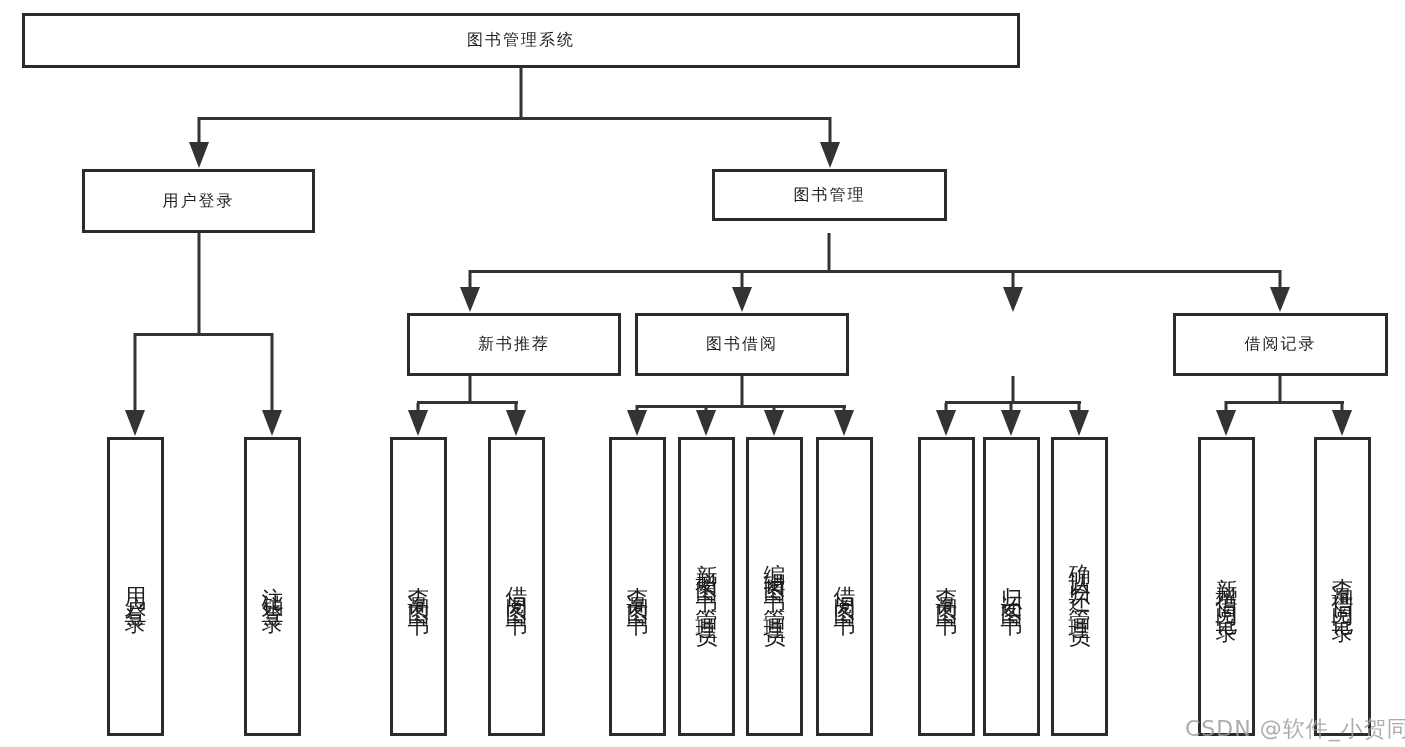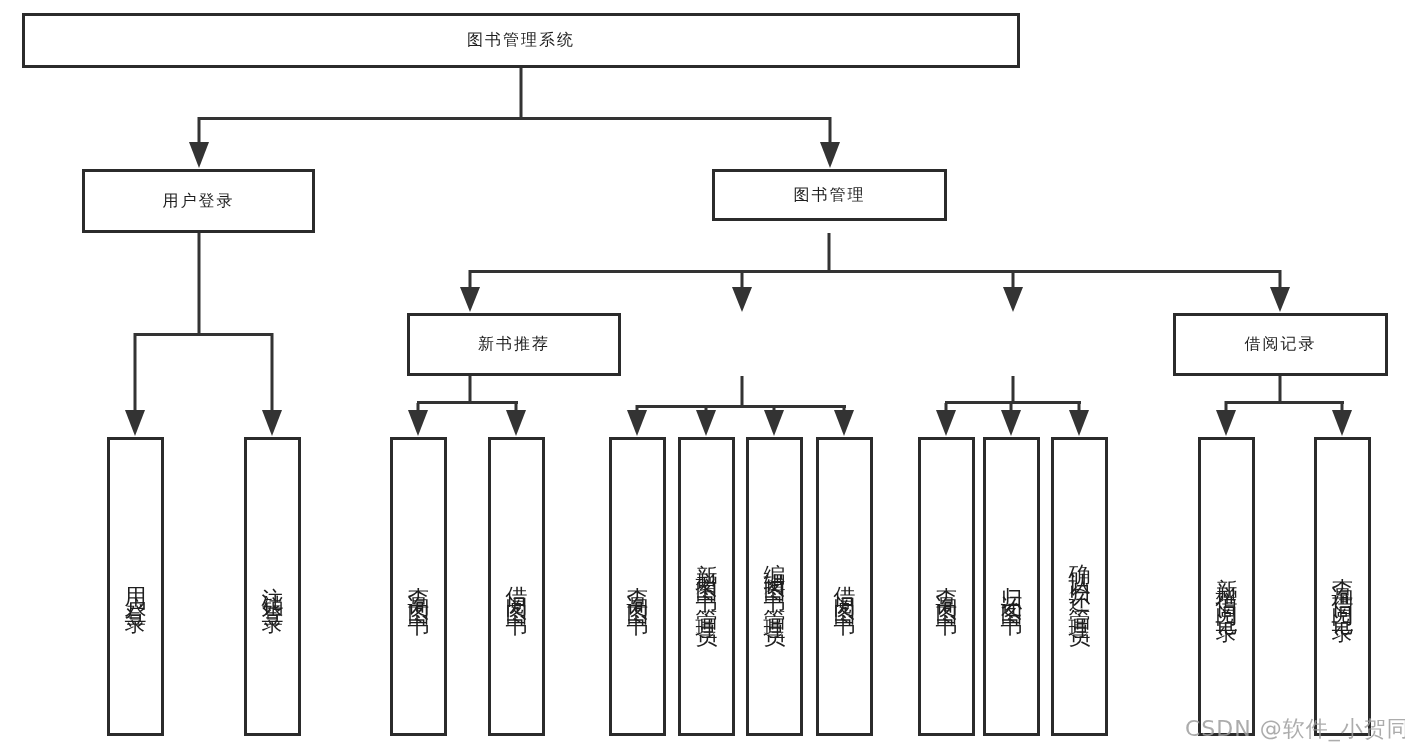--- a/index.html
+++ b/index.html
@@ -113,20 +113,23 @@
   <div class="node hnode n-l2-0">
     <span>用户登录</span>
   </div>
   <div class="node hnode n-l2-1">
     <span>图书管理</span>
   </div>
 
   <div class="node hnode n-l3 n-l3-0">
     <span>新书推荐</span>
   </div>
+  <div class="node hnode n-l3 n-l3-1">
+    <span>图书借阅</span>
+  </div>
   <div class="node hnode n-l3 n-l3-3">
     <span>借阅记录</span>
   </div>
 
   <div class="node vnode n-g1c0">
     <span class="vlabel">用户登录</span>
   </div>
   <div class="node vnode n-g1c1">
     <span class="vlabel">注销登录</span>
   </div>

